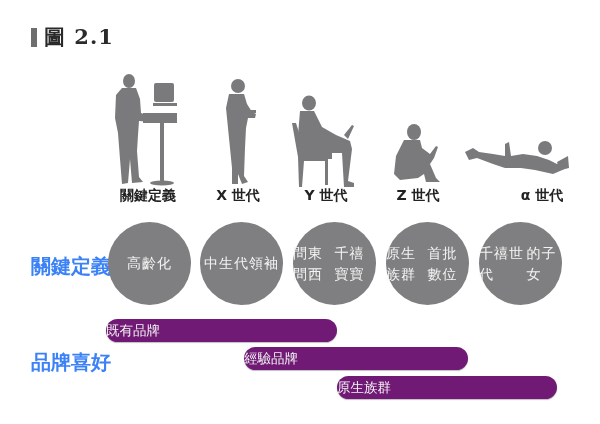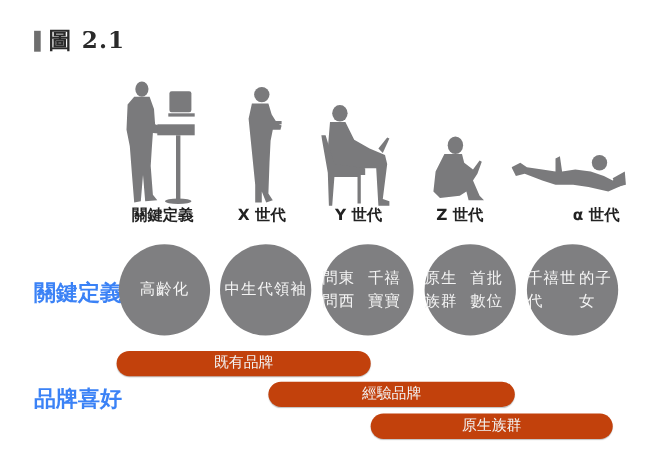--- a/index.html
+++ b/index.html
@@ -8,22 +8,22 @@
   .fig-title { position: absolute; left: 31px; top: 26px; height: 22px; display: flex; align-items: center; }
   .fig-title .bar { width: 6px; height: 19px; background: #6e6e6e; margin-right: 7px; }
   .fig-title .txt { font-family: "DejaVu Serif", "Liberation Serif", serif; font-weight: bold; font-size: 21px; color: #2a2a2a; letter-spacing: 1px; }
   .fig { position: absolute; }
   .fig svg { display: block; }
   .gen-label { position: absolute; top: 187px; font-weight: bold; font-size: 14px; color: #222; white-space: nowrap; transform: translateX(-50%); }
   .row-label { position: absolute; left: 31px; font-weight: bold; font-size: 20px; color: #3b82f6; white-space: nowrap; }
   .circle { position: absolute; top: 222px; width: 83px; height: 83px; border-radius: 50%; background: #7f7f81;
             display: flex; flex-direction: row; align-items: center; justify-content: center; color: #f4f4f4;
             font-size: 14px; line-height: 21px; letter-spacing: 1px; }
-  .pill { position: absolute; height: 23px; border-radius: 12px; background: #c2410c; color: #f2f2f2;
-          font-size: 13.5px; line-height: 23px; text-align: center; box-shadow: 0 1px 1px rgba(0,0,0,0.25); }
+  .pill { position: absolute; height: 23px; border-radius: 12px; background: #701a75; color: #f2f2f2;
+          font-size: 13.5px; line-height: 23px; box-shadow: 0 1px 1px rgba(0,0,0,0.25); }
 </style>
 </head>
 <body>
 
 <div class="fig-title">
   <span class="bar"></span>
   <span class="txt">圖 2.1</span>
 </div>
 
 <div class="fig" style="left:110px; top:73px;">

